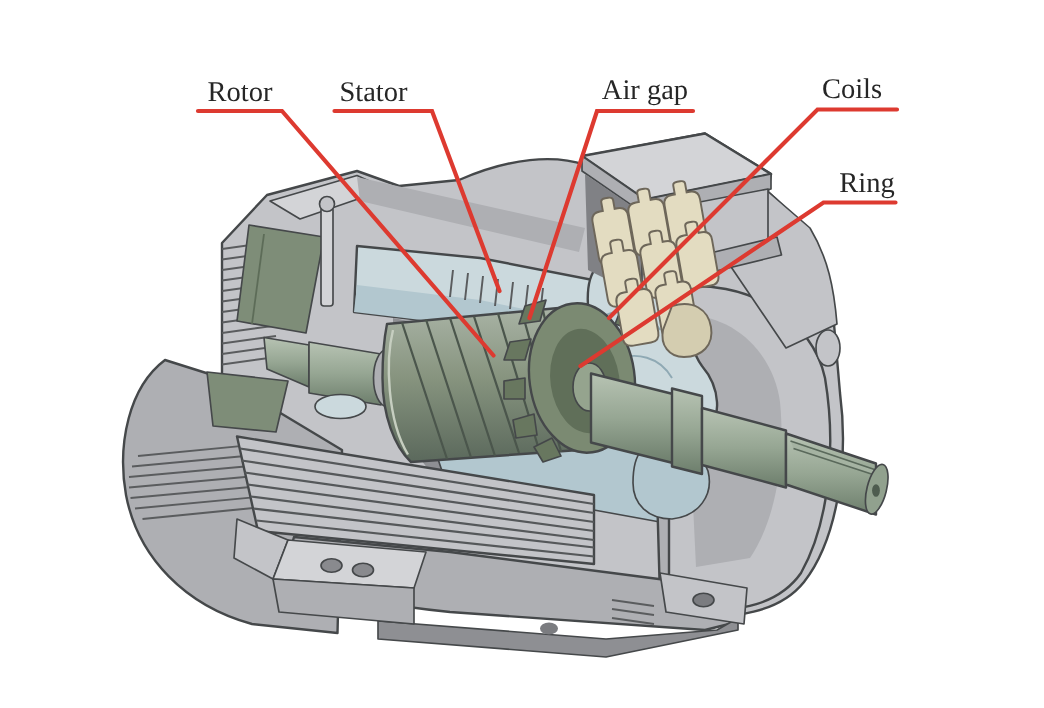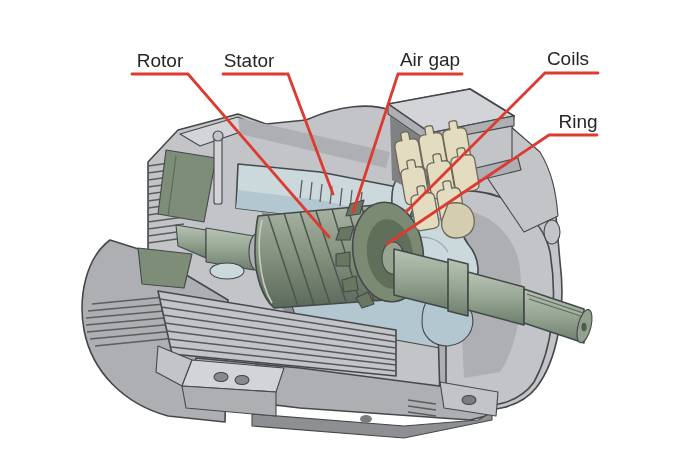--- a/index.html
+++ b/index.html
@@ -1,17 +1,17 @@
 <!DOCTYPE html>
 <html style="--housing: #c3c4c8; --housing-light: #d3d4d7; --housing-shade: #aeafb3; --housing-dark: #8e8f93; --cavity: #8e8f93; --blue-light: #cbd9dd; --blue: #b2c7cf; --blue-dark: #8fa9b4; --ring: #7b8a72; --ring-dark: #606f59; --hub: #95a48e; --tan: #e3dcc1; --tan-shade: #c8c1a3; --tan-dark: #6e675a; --outline: #45484a; --red: #dd3a30; --text: #262626;"><head>
 <meta charset="utf-8">
 <style>
   html,body{margin:0;padding:0;background:#ffffff;}
   .stage{position:relative;width:696px;height:472px;background:#fff;overflow:hidden;
-         font-family:Liberation Sans, sans-serif;}
+         font-family:Liberation Serif, serif;}
   svg{position:absolute;left:0;top:0;}
   
   :root{
     --housing:#c3c4c8; --housing-light:#d3d4d7; --housing-shade:#aeafb3;
     --housing-dark:#8e8f93; --cavity:#8e8f93;
     --blue-light:#cbd9dd; --blue:#b2c7cf; --blue-dark:#8fa9b4;
     --ring:#7b8a72; --ring-dark:#606f59; --hub:#95a48e;
     --tan:#e3dcc1; --tan-shade:#c8c1a3; --tan-dark:#6e675a;
     --outline:#45484a; --red:#dd3a30; --text:#262626;
   }

